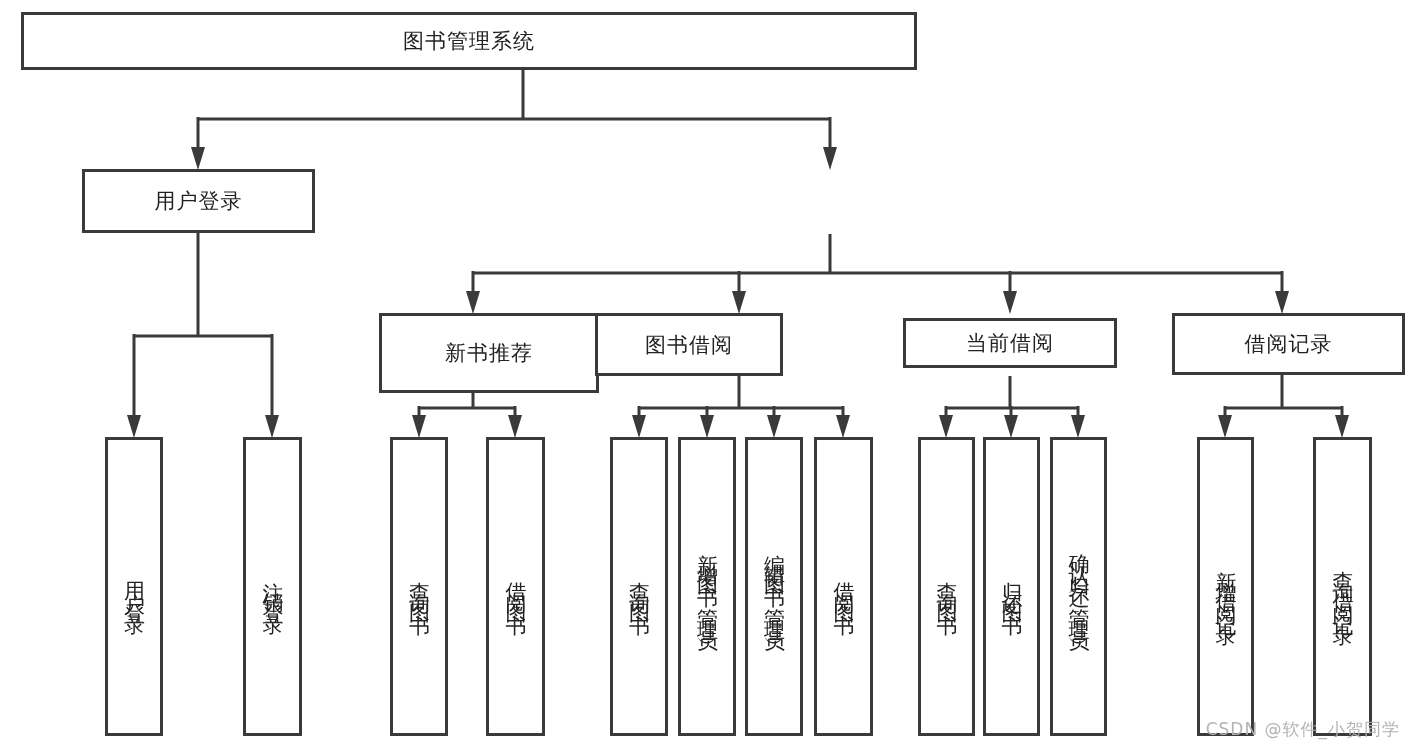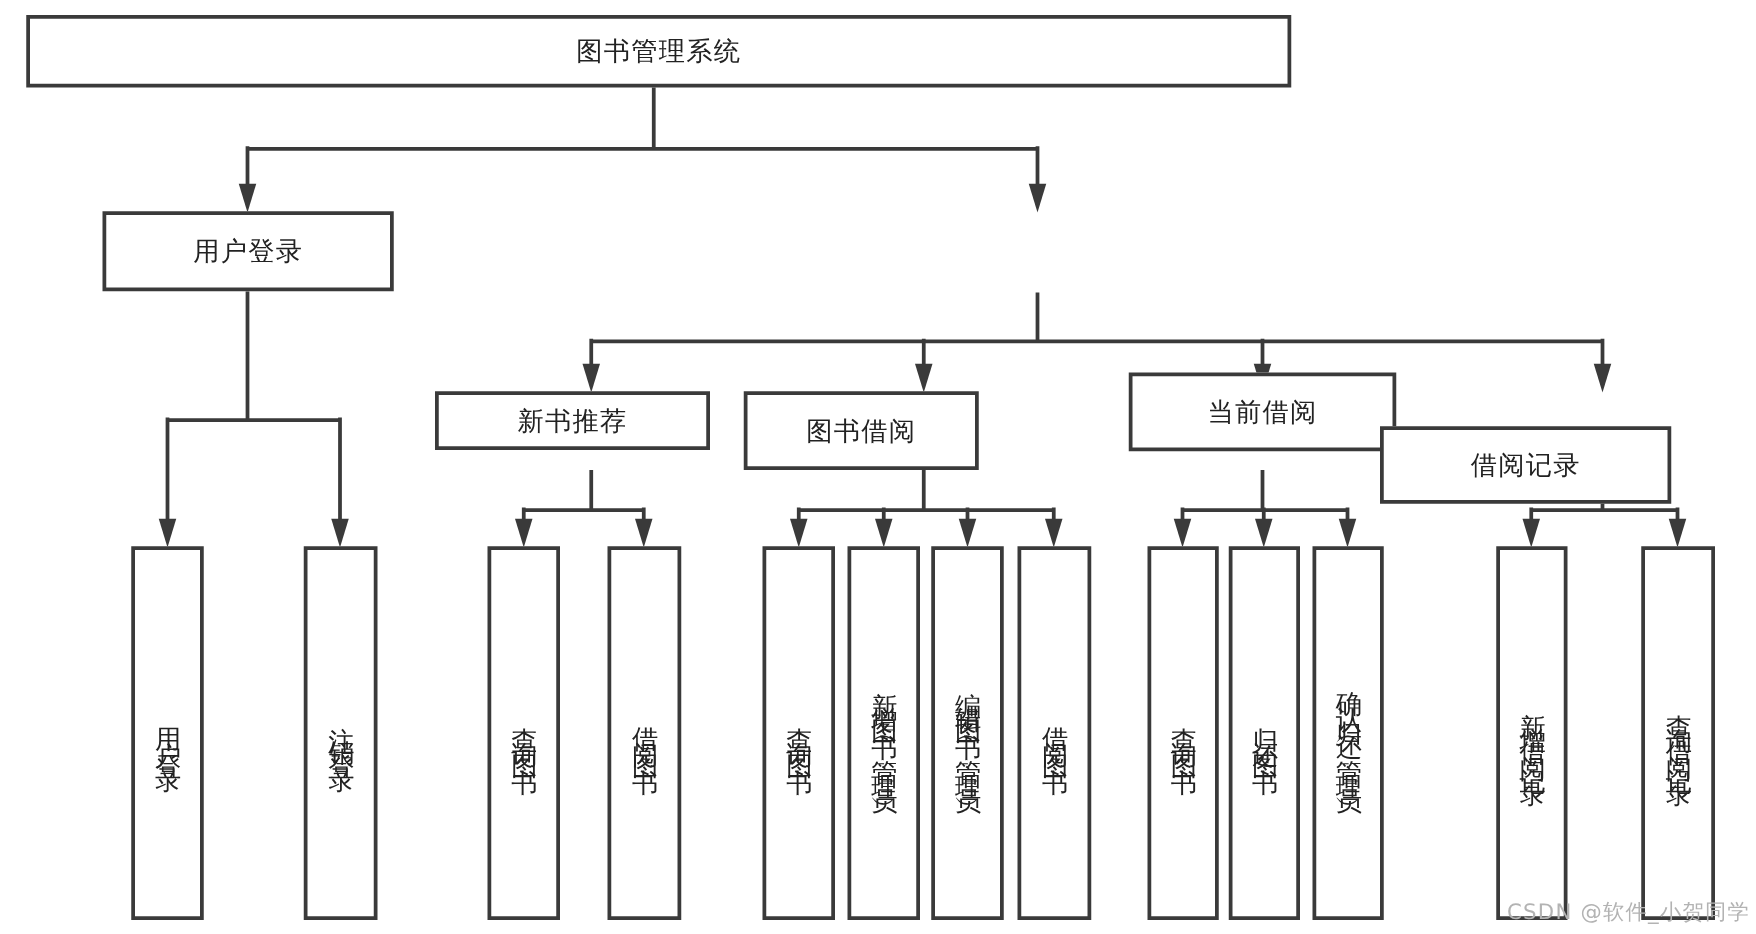--- a/index.html
+++ b/index.html
@@ -62,38 +62,38 @@
       <polygon points="767,415 781,415 774,438"></polygon>
       <polygon points="836,415 850,415 843,438"></polygon>
       <polygon points="939,415 953,415 946,438"></polygon>
       <polygon points="1004,415 1018,415 1011,438"></polygon>
       <polygon points="1071,415 1085,415 1078,438"></polygon>
       <polygon points="1218,415 1232,415 1225,438"></polygon>
       <polygon points="1335,415 1349,415 1342,438"></polygon>
     </g>
   </svg>
 
-  <div class="box hbox" style="left:21px;top:12px;width:1012px;height:58px;">
+  <div class="box hbox" style="left:21px;top:12px;width:896px;height:58px;">
     <span>图书管理系统</span>
   </div>
 
   <div class="box hbox" style="left:82px;top:169px;width:233px;height:64px;">
     <span>用户登录</span>
   </div>
 
-  <div class="box hbox" style="left:348px;top:313px;width:220px;height:47px;align-items:center;">
+  <div class="box hbox" style="left:379px;top:313px;width:220px;height:80px;align-items:center;">
     <span>新书推荐</span>
   </div>
   <div class="box hbox" style="left:595px;top:313px;width:188px;height:63px;">
     <span>图书借阅</span>
   </div>
-  <div class="box hbox" style="left:903px;top:298px;width:214px;height:63px;justify-content:center;">
+  <div class="box hbox" style="left:903px;top:318px;width:214px;height:50px;justify-content:center;">
     <span>当前借阅</span>
   </div>
-  <div class="box hbox" style="left:1104px;top:313px;width:233px;height:62px;margin-top:28px;">
+  <div class="box hbox" style="left:1172px;top:313px;width:233px;height:62px;">
     <span>借阅记录</span>
   </div>
 
   <div class="box vbox" style="left:105px;top:437px;width:58px;height:299px;">
     <span class="vtext">用户登录</span>
   </div>
   <div class="box vbox" style="left:243px;top:437px;width:59px;height:299px;">
     <span class="vtext">注销登录</span>
   </div>
 

